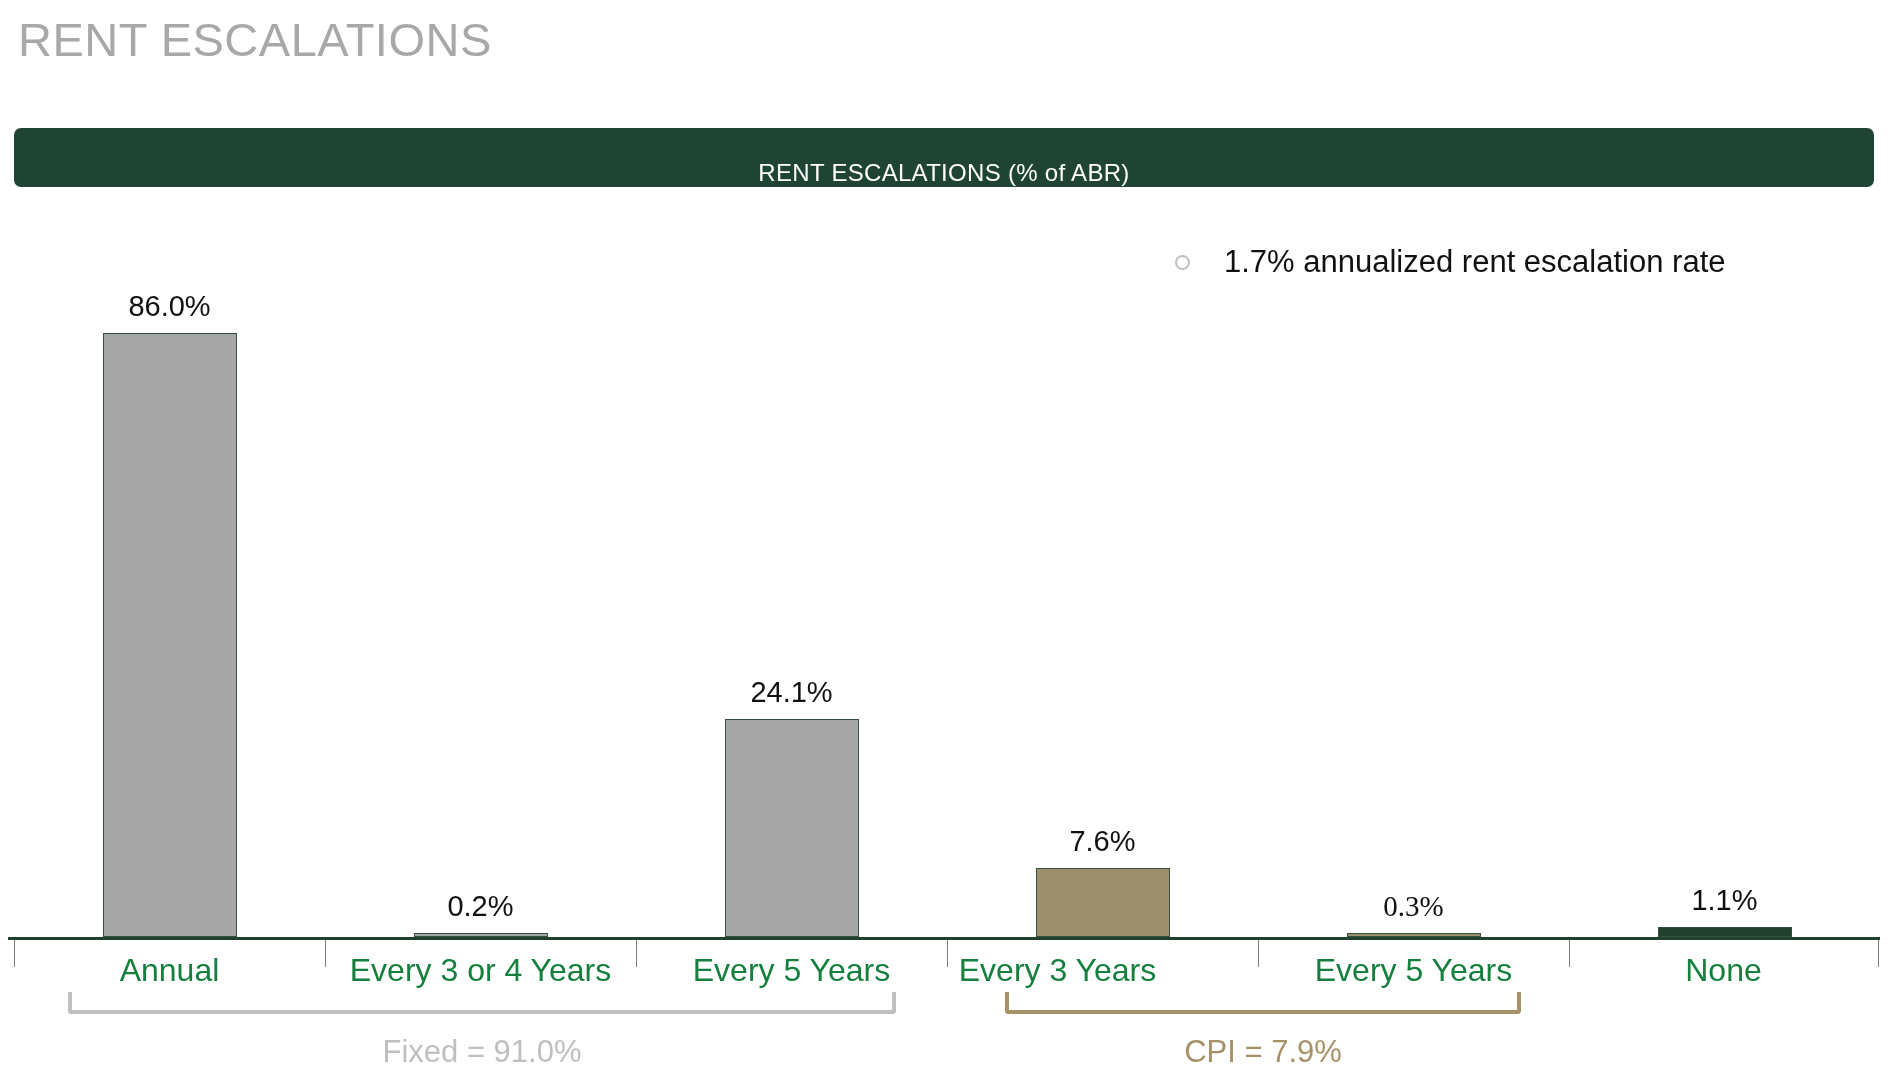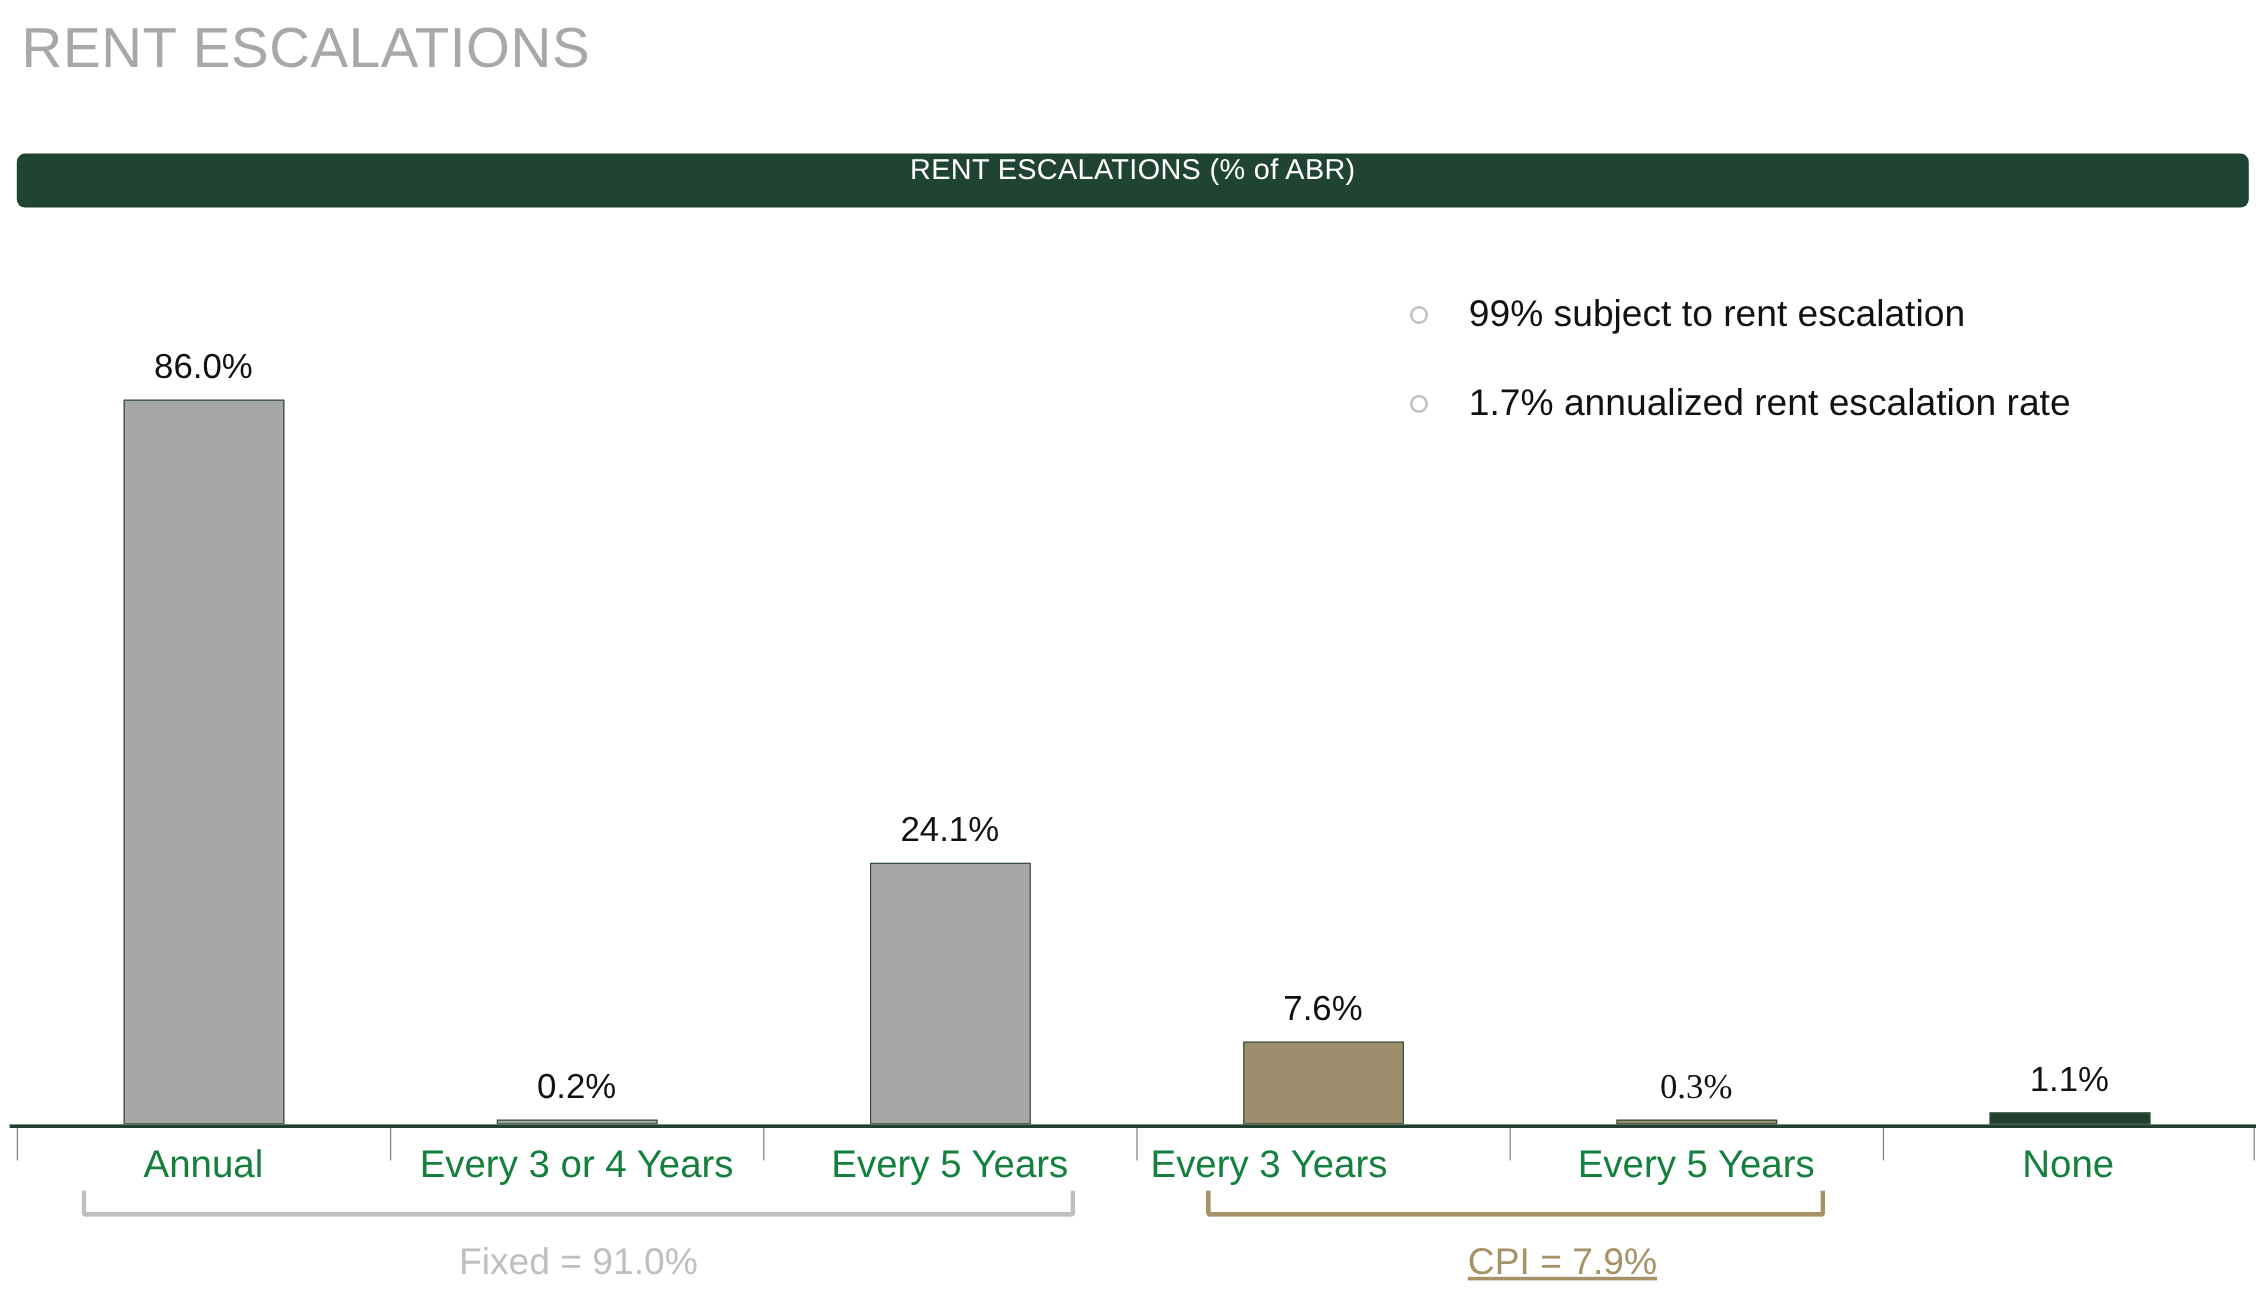--- a/index.html
+++ b/index.html
@@ -26,25 +26,25 @@
     color: #a8a8a8;
     white-space: nowrap;
   }
 
   
   #banner {
     position: absolute;
     left: 14px;
     top: 128px;
     width: 1860px;
-    height: 45px;
+    height: 59px;
     background: #1f4434;
     border-radius: 7px;
     display: flex;
-    align-items: flex-start;
+    align-items: flex-end;
     justify-content: center;
   }
   #banner-label {
     color: #ffffff;
     font-size: 24px;
     font-weight: 400;
     letter-spacing: 0.3px;
     white-space: nowrap;
   }
 
@@ -164,24 +164,20 @@
 
 <div id="page-title">RENT ESCALATIONS</div>
 
 <div id="banner">
   <span id="banner-label">RENT ESCALATIONS (% of ABR)</span>
 </div>
 
 <div id="bullets">
   <div class="bullet-row">
     <span class="bullet-marker"></span>
-    <span class="bullet-text">99% subject to rent escalation</span>
-  </div>
-  <div class="bullet-row">
-    <span class="bullet-marker"></span>
     <span class="bullet-text">1.7% annualized rent escalation rate</span>
   </div>
 </div>
 
 <div id="plot">
   <div id="axis-line"></div>
 
   <div class="bar" style="left: 102.5px; width: 134px; height: 604.111px; background: rgb(166, 166, 166); border-color: rgb(51, 81, 63);"></div>
   <div class="bar" style="left: 413.5px; width: 134px; height: 4px; background: rgb(166, 166, 166); border-color: rgb(51, 81, 63);"></div>
   <div class="bar" style="left: 724.5px; width: 134px; height: 218.277px; background: rgb(166, 166, 166); border-color: rgb(51, 81, 63);"></div>
@@ -213,13 +209,13 @@
   <div class="cat-label" style="left:636px;  width:311px;">Every 5 Years</div>
   <div class="cat-label" style="left:902px;  width:311px;">Every 3 Years</div>
   <div class="cat-label" style="left:1258px; width:311px;">Every 5 Years</div>
   <div class="cat-label" style="left:1569px; width:309px;">None</div>
 </div>
 
 <div class="bracket fixed" style="left:68px; width:828px;"></div>
 <div class="group-label fixed" style="left:68px; width:828px;">Fixed = 91.0%</div>
 
 <div class="bracket cpi" style="left:1005px; width:516px;"></div>
-<div class="group-label cpi" style="left:1044px; width:516px;text-decoration:underline;">CPI = 7.9%</div>
+<div class="group-label cpi" style="left:1005px; width:516px;">CPI = 7.9%</div>
 
 </body></html>

